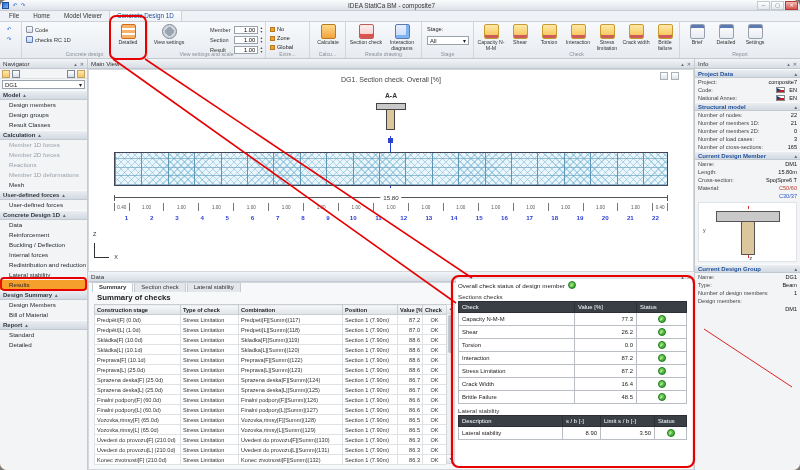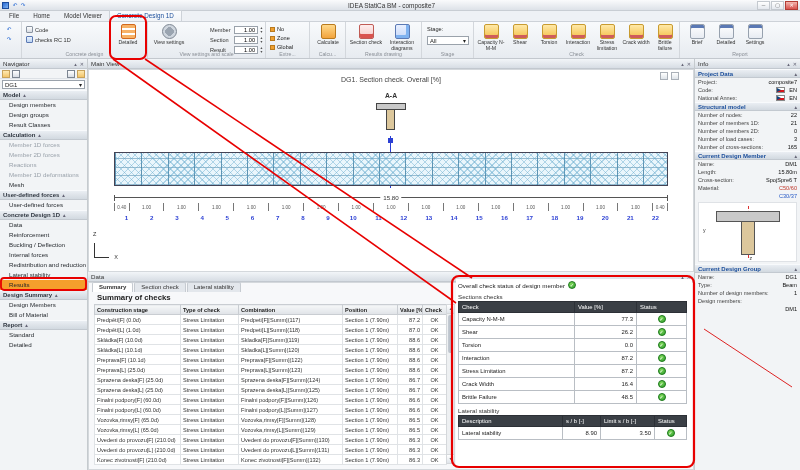--- a/index.html
+++ b/index.html
@@ -1,17 +1,17 @@
 <!DOCTYPE html>
 <html><head>
 <meta charset="utf-8">
 <style>
   * { margin:0; padding:0; box-sizing:border-box; }
   body { font-family:"Liberation Sans", sans-serif; background:#777; }
-  #app { position:relative; width:800px; height:470px; background:#fdba74; overflow:hidden; font-size:6.5px; color:#222; }
+  #app { position:relative; width:800px; height:470px; background:#fdba74; overflow:hidden; font-size:6.5px; color:#222;border-radius:7px; }
 
   
   .titlebar { position:absolute; left:0; top:0; width:800px; height:11px;
     background:linear-gradient(#fafbfc,#dde2e8); border-bottom:1px solid #c8cdd3;
     display:flex; align-items:center; padding:0 2px; }
   .appicon { width:7px; height:7px; background:linear-gradient(135deg,#2b6cd4,#7fb2f0); border:1px solid #1c4c9c; margin-right:2px; }
   .qa { width:8px; height:8px; font-size:5.5px; color:#2a6bd4; display:flex; align-items:center; justify-content:center; }
   .tb-title { flex:1; text-align:center; font-size:6.4px; color:#333; }
   .tb-btn { width:13px; height:9px; font-size:5px; color:#555; display:flex; align-items:center; justify-content:center;
     border:1px solid #c4c9cf; background:linear-gradient(#fff,#e4e8ee); margin-left:1px; }

